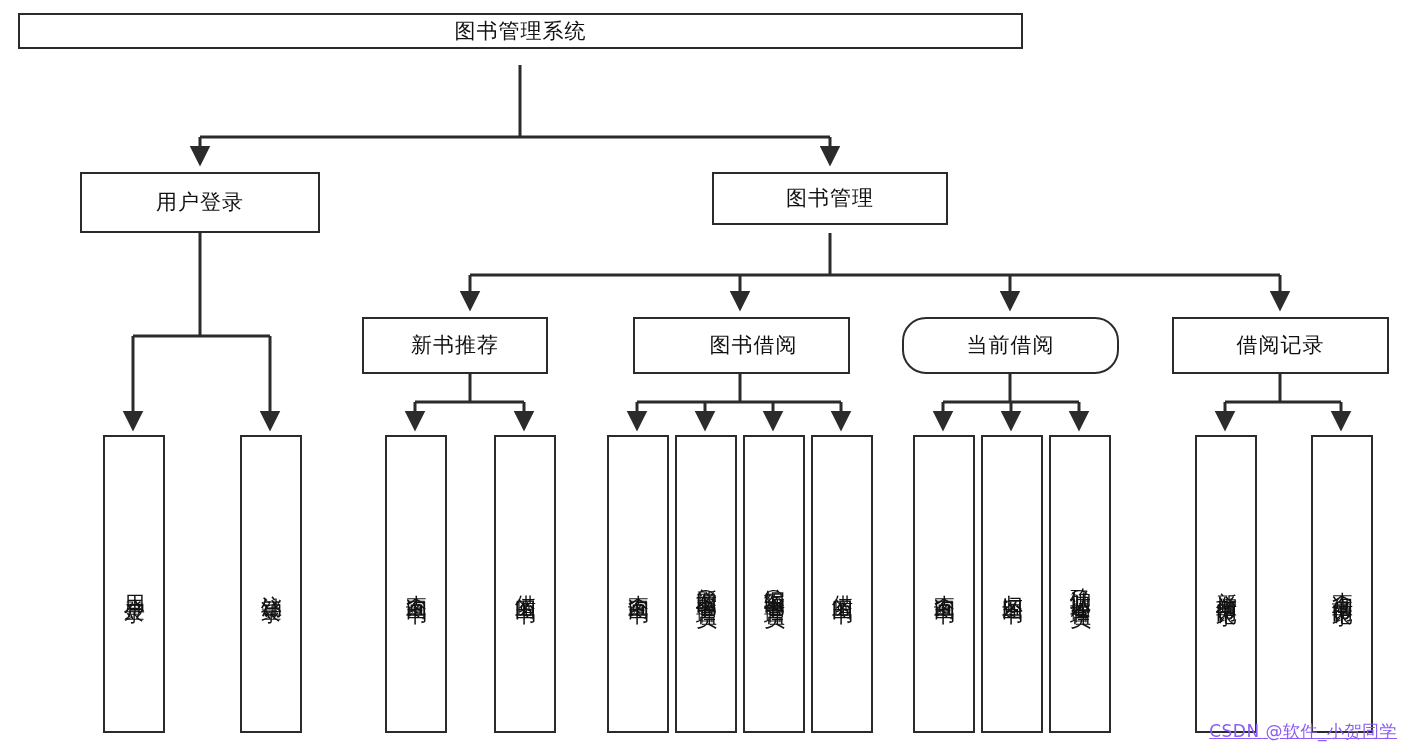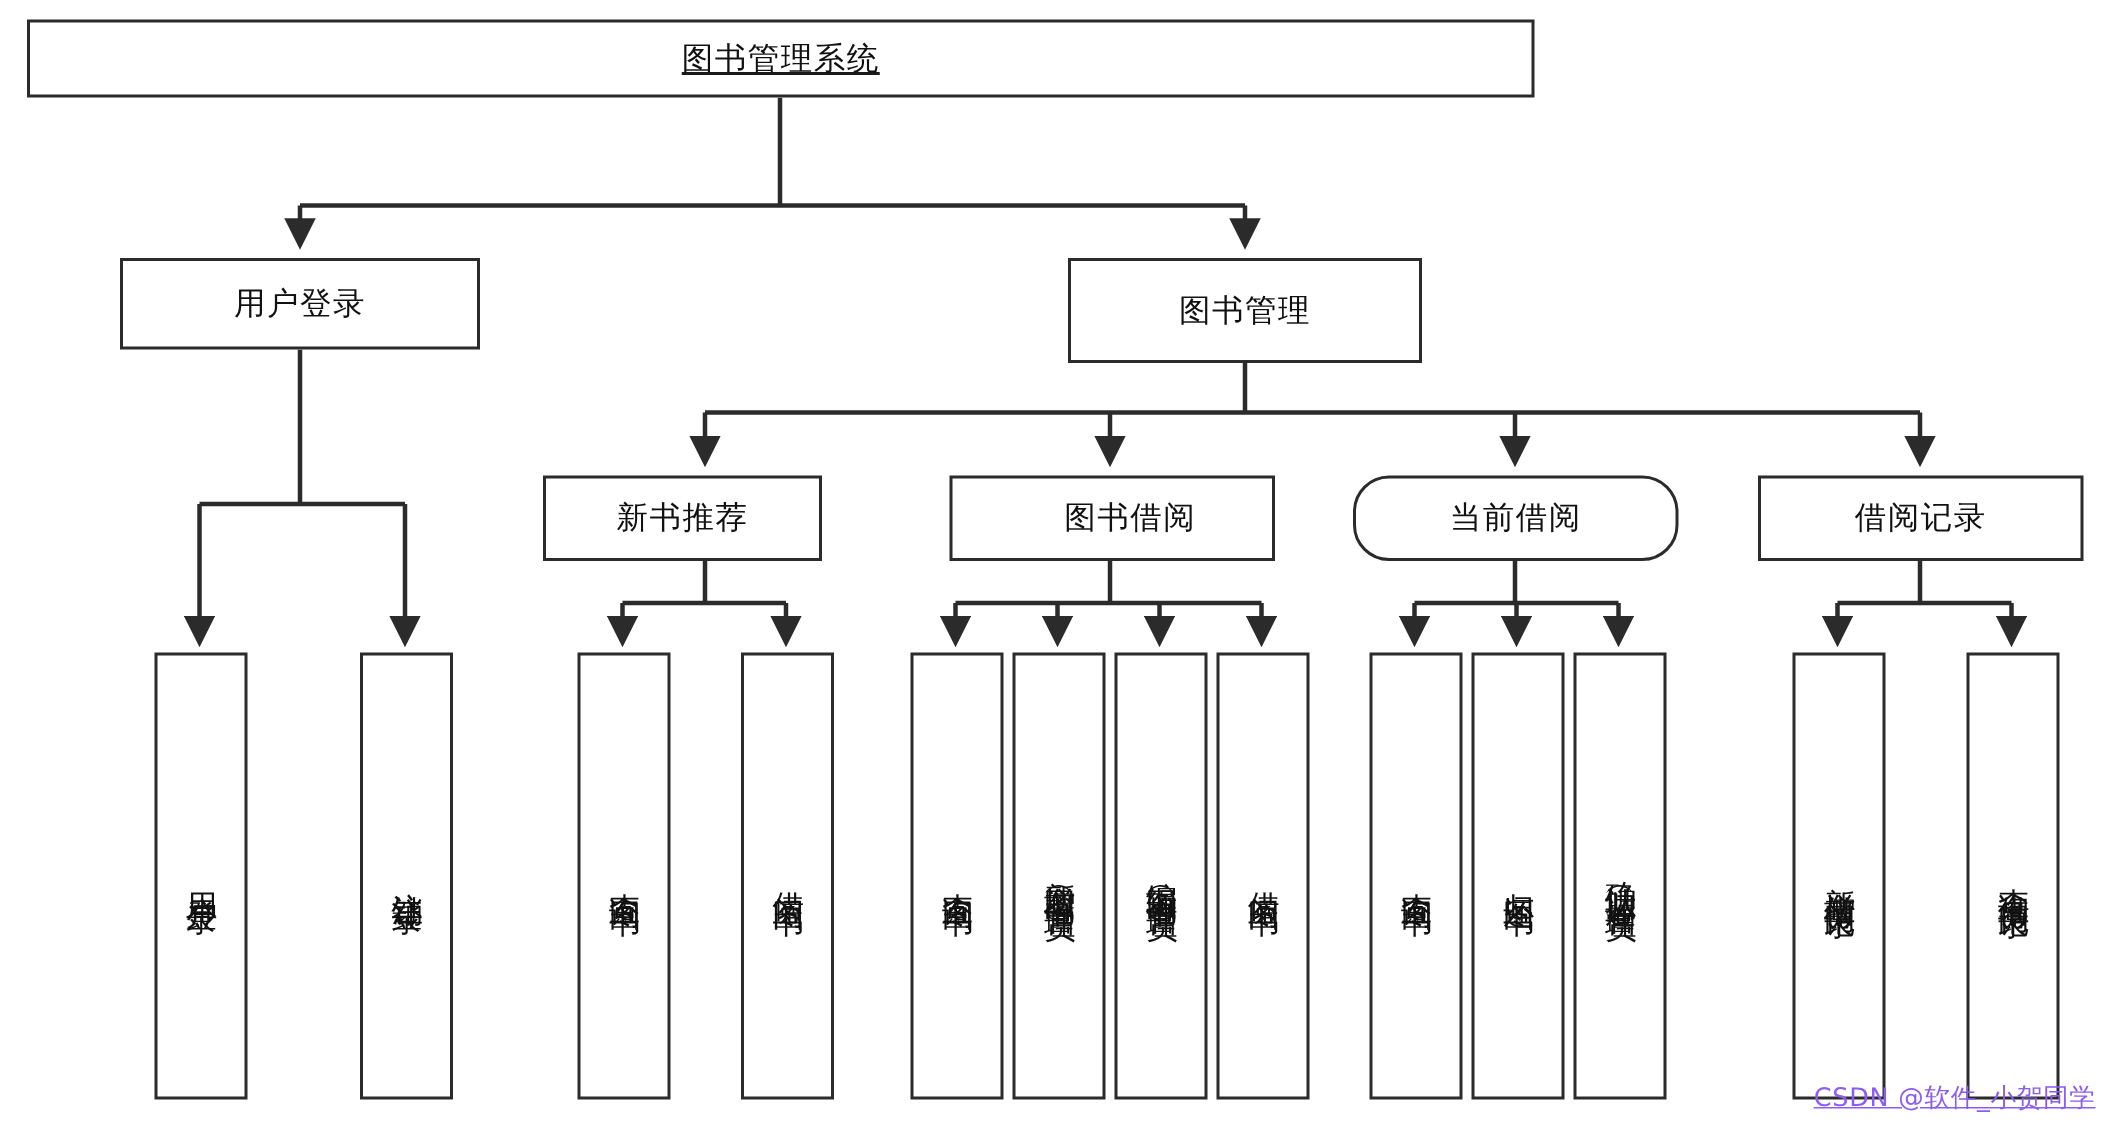--- a/index.html
+++ b/index.html
@@ -111,28 +111,28 @@
       <path d="M 1011 402 L 1011 428" marker-end="url(#arrow)"></path>
       <path d="M 1079 402 L 1079 428" marker-end="url(#arrow)"></path>
 
       <path d="M 1280 374 L 1280 402"></path>
       <path d="M 1225 402 L 1341 402"></path>
       <path d="M 1225 402 L 1225 428" marker-end="url(#arrow)"></path>
       <path d="M 1341 402 L 1341 428" marker-end="url(#arrow)"></path>
     </g>
   </svg>
 
-  <div class="node" style="left:18px;top:13px;width:1005px;height:52px;text-decoration:underline;">
+  <div class="node" style="left:18px;top:13px;width:1005px;height:36px;">
     <span class="label">图书管理系统</span>
   </div>
 
   <div class="node" style="left:80px;top:172px;width:240px;height:61px;">
     <span class="label">用户登录</span>
   </div>
-  <div class="node" style="left:712px;top:172px;width:236px;height:70px;">
+  <div class="node" style="left:712px;top:172px;width:236px;height:53px;">
     <span class="label">图书管理</span>
   </div>
 
   <div class="node" style="left:362px;top:317px;width:186px;height:57px;">
     <span class="label">新书推荐</span>
   </div>
   <div class="node" style="left:633px;top:317px;width:217px;height:57px;padding-left:24px;">
     <span class="label">图书借阅</span>
   </div>
   <div class="node" style="left:902px;top:317px;width:217px;height:57px;border-radius:24px;">

